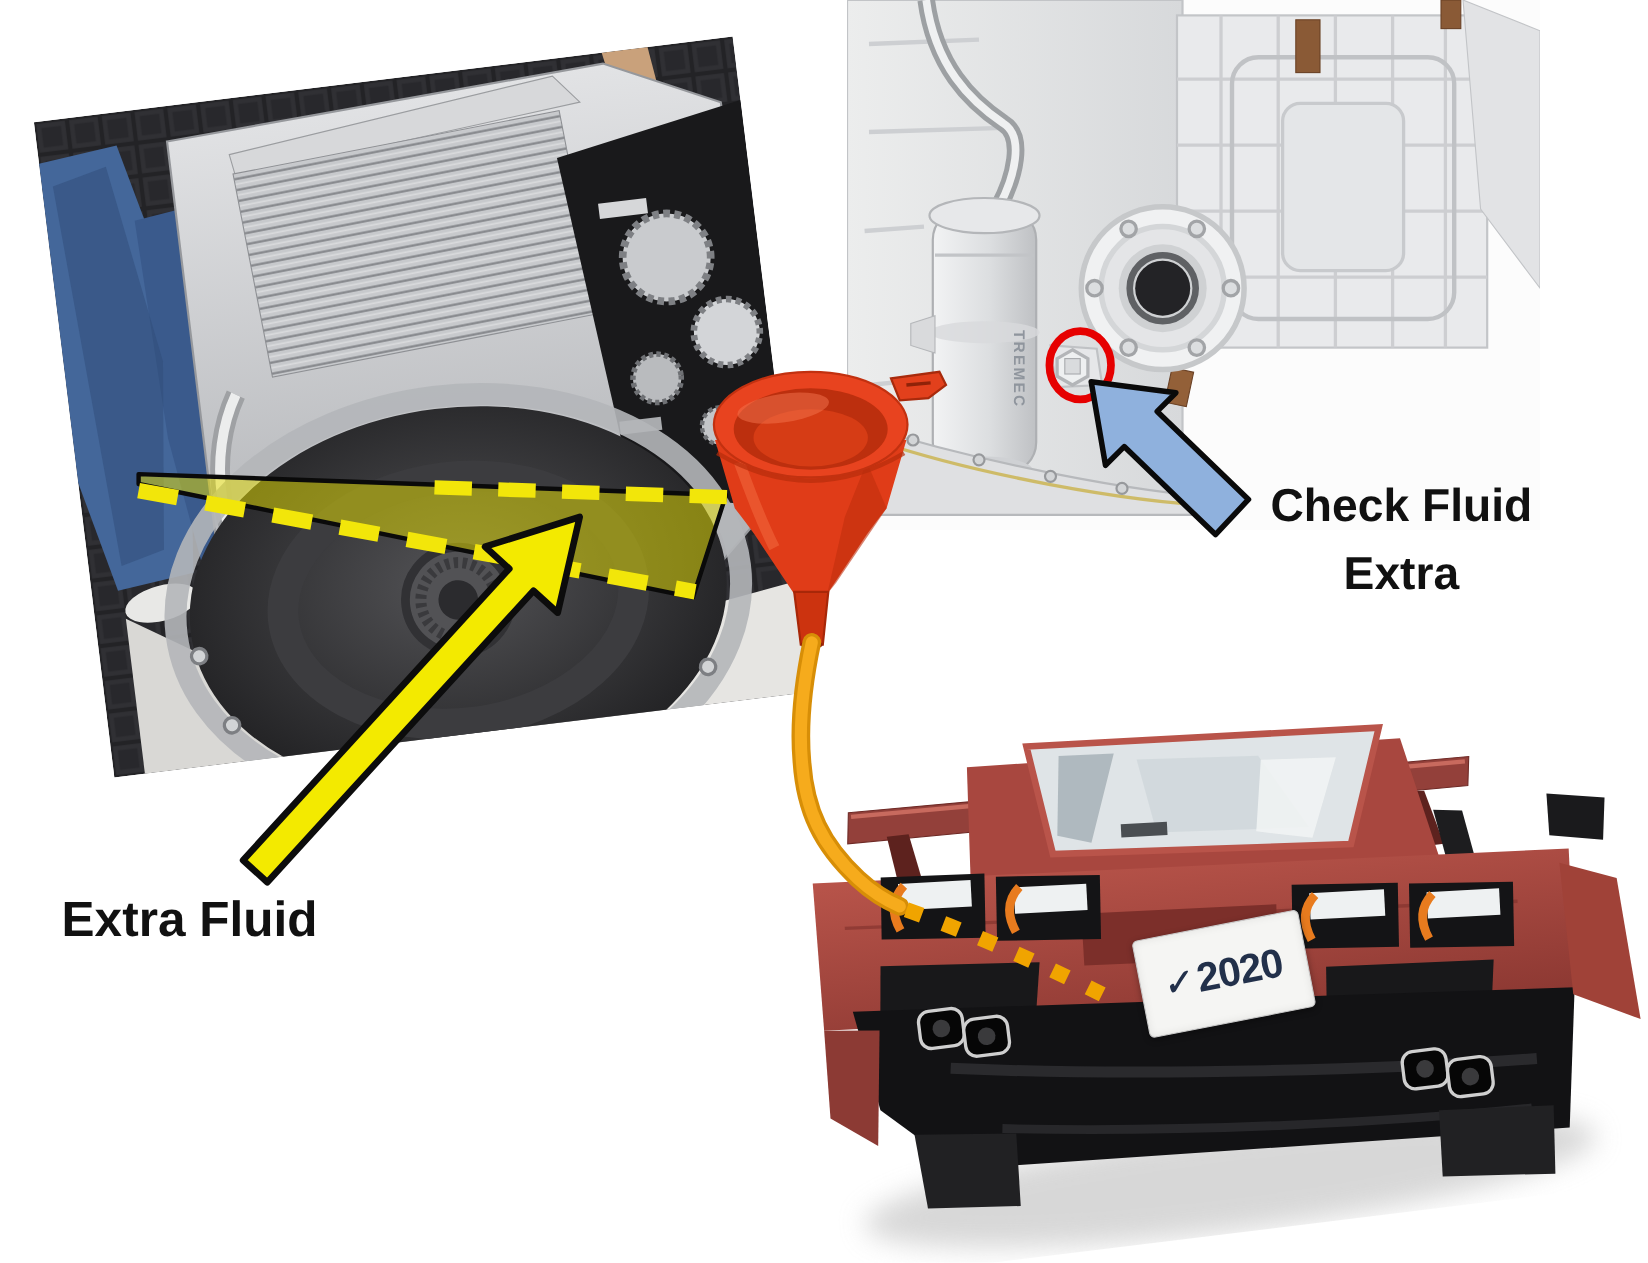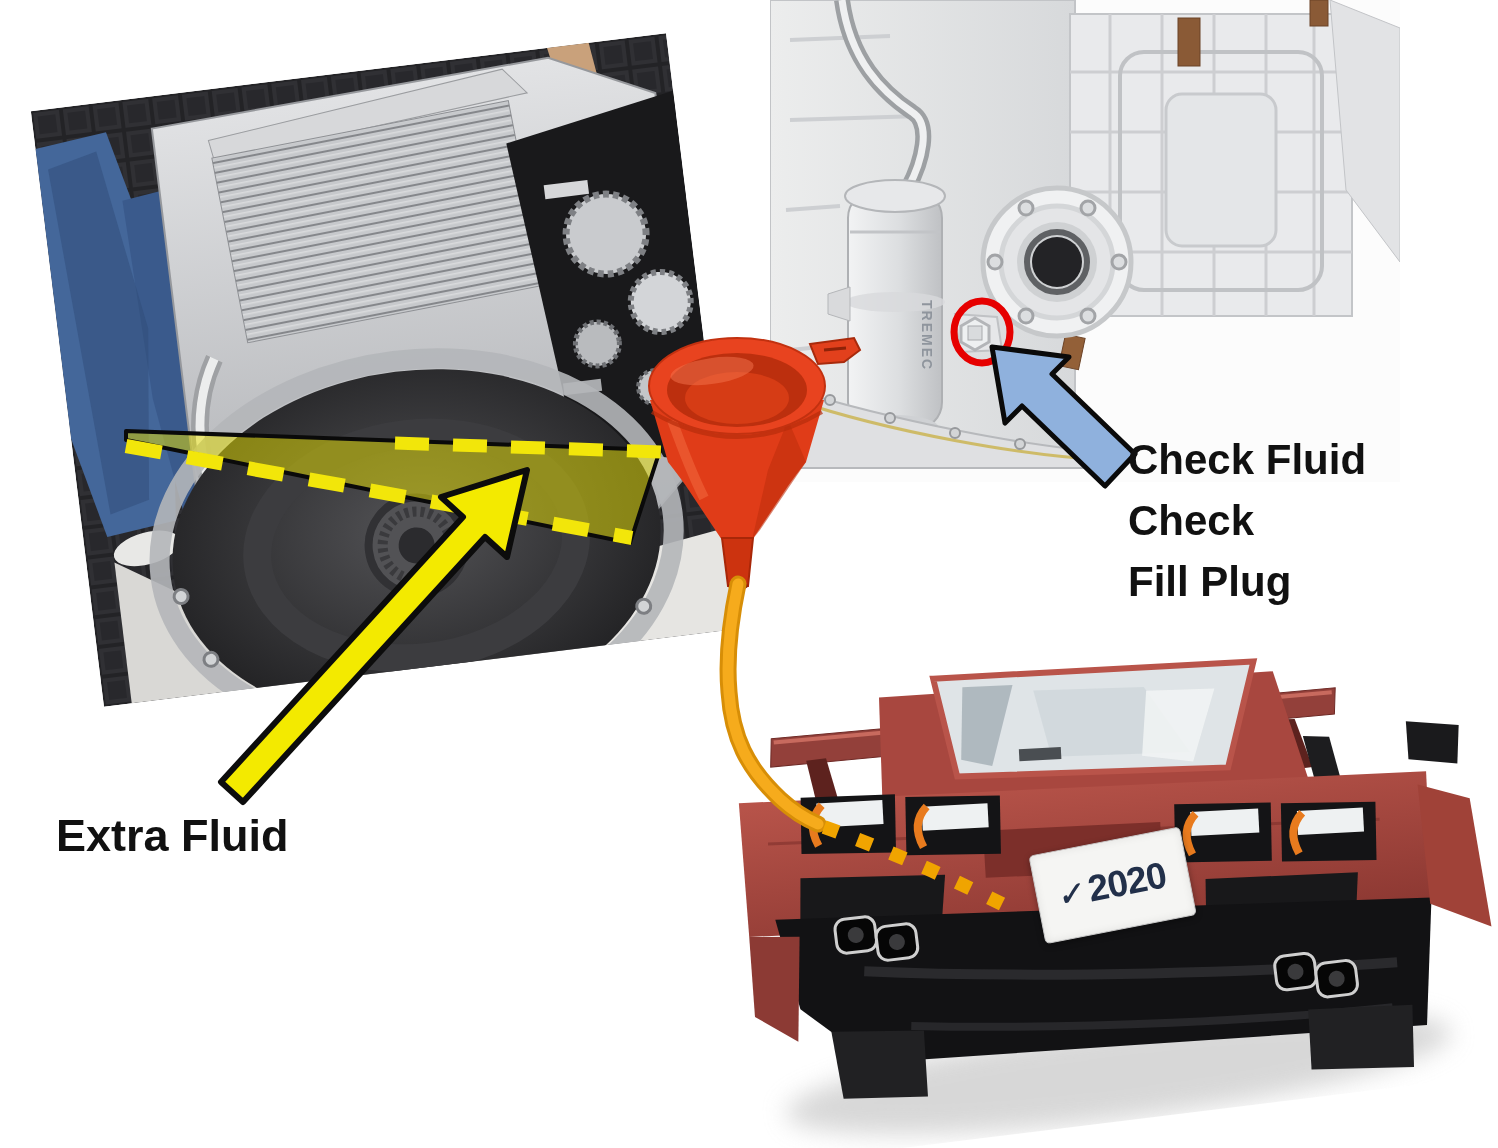--- a/index.html
+++ b/index.html
@@ -4,21 +4,21 @@
 <style>
   html,body{margin:0;padding:0;background:#fff;}
   #canvas{position:relative;width:1498px;height:1148px;background:#ffffff;overflow:hidden;
           font-family:"Liberation Sans",sans-serif;}
   .photo{position:absolute;overflow:hidden;}
   #photo-left{left:65px;top:70px;width:640px;height:600px;transform:rotate(-7deg);}
   #photo-right{left:770px;top:0px;width:630px;height:482px;}
   #car-wrap{position:absolute;left:735px;top:640px;width:760px;height:480px;transform:rotate(-7deg);}
   #overlay{position:absolute;left:0;top:0;z-index:5;pointer-events:none;}
   .label{position:absolute;z-index:6;color:#111;font-weight:bold;}
-  #check-label{left:1128px;top:430px;width:292px;text-align:left;font-size:42px;line-height:1.45;}
+  #check-label{left:1128px;top:430px;width:292px;text-align:center;font-size:42px;line-height:1.45;}
   #extra-label{left:56px;top:810px;font-size:45px;text-align:center;}
   #plate{position:absolute;left:300px;top:200px;width:152px;height:88px;background:#f5f5f3;
          border:1px solid #c9c9c9;border-radius:5px;transform:rotate(-4deg);
          display:flex;align-items:center;justify-content:center;gap:4px;color:#22304a;
          box-shadow:0 2px 6px rgba(0,0,0,.35), inset 0 0 8px rgba(0,0,0,.08);}
   #plate .logo{font-size:30px;font-weight:bold;transform:skewX(-12deg);}
   #plate .year{font-size:37px;font-weight:bold;letter-spacing:-1px;}
 </style>
 </head>
 <body>
@@ -306,18 +306,17 @@
 
     <g>
       <path d="M738,584 C730,622 726,658 729,692 C732,737 747,768 780,799 C793,811 804,818 818,824" stroke="#d78e07" stroke-width="17" fill="none" stroke-linecap="round"></path>
       <path d="M738,584 C730,622 726,658 729,692 C732,737 747,768 780,799 C793,811 804,818 818,824" stroke="#f6ab1c" stroke-width="11" fill="none" stroke-linecap="round"></path>
       <path d="M824,827 Q908,857 1002,904" stroke="#f0a400" stroke-width="14" stroke-dasharray="15 21" fill="none"></path>
     </g>
   </svg>
 
   <div id="check-label" class="label">
     <div>Check Fluid</div>
-    <div>Check</div>
-    <div>Fill Plug</div>
+    <div>Extra</div>
   </div>
   <div id="extra-label" class="label">Extra Fluid</div>
 
 </div>
 
 </body></html>

